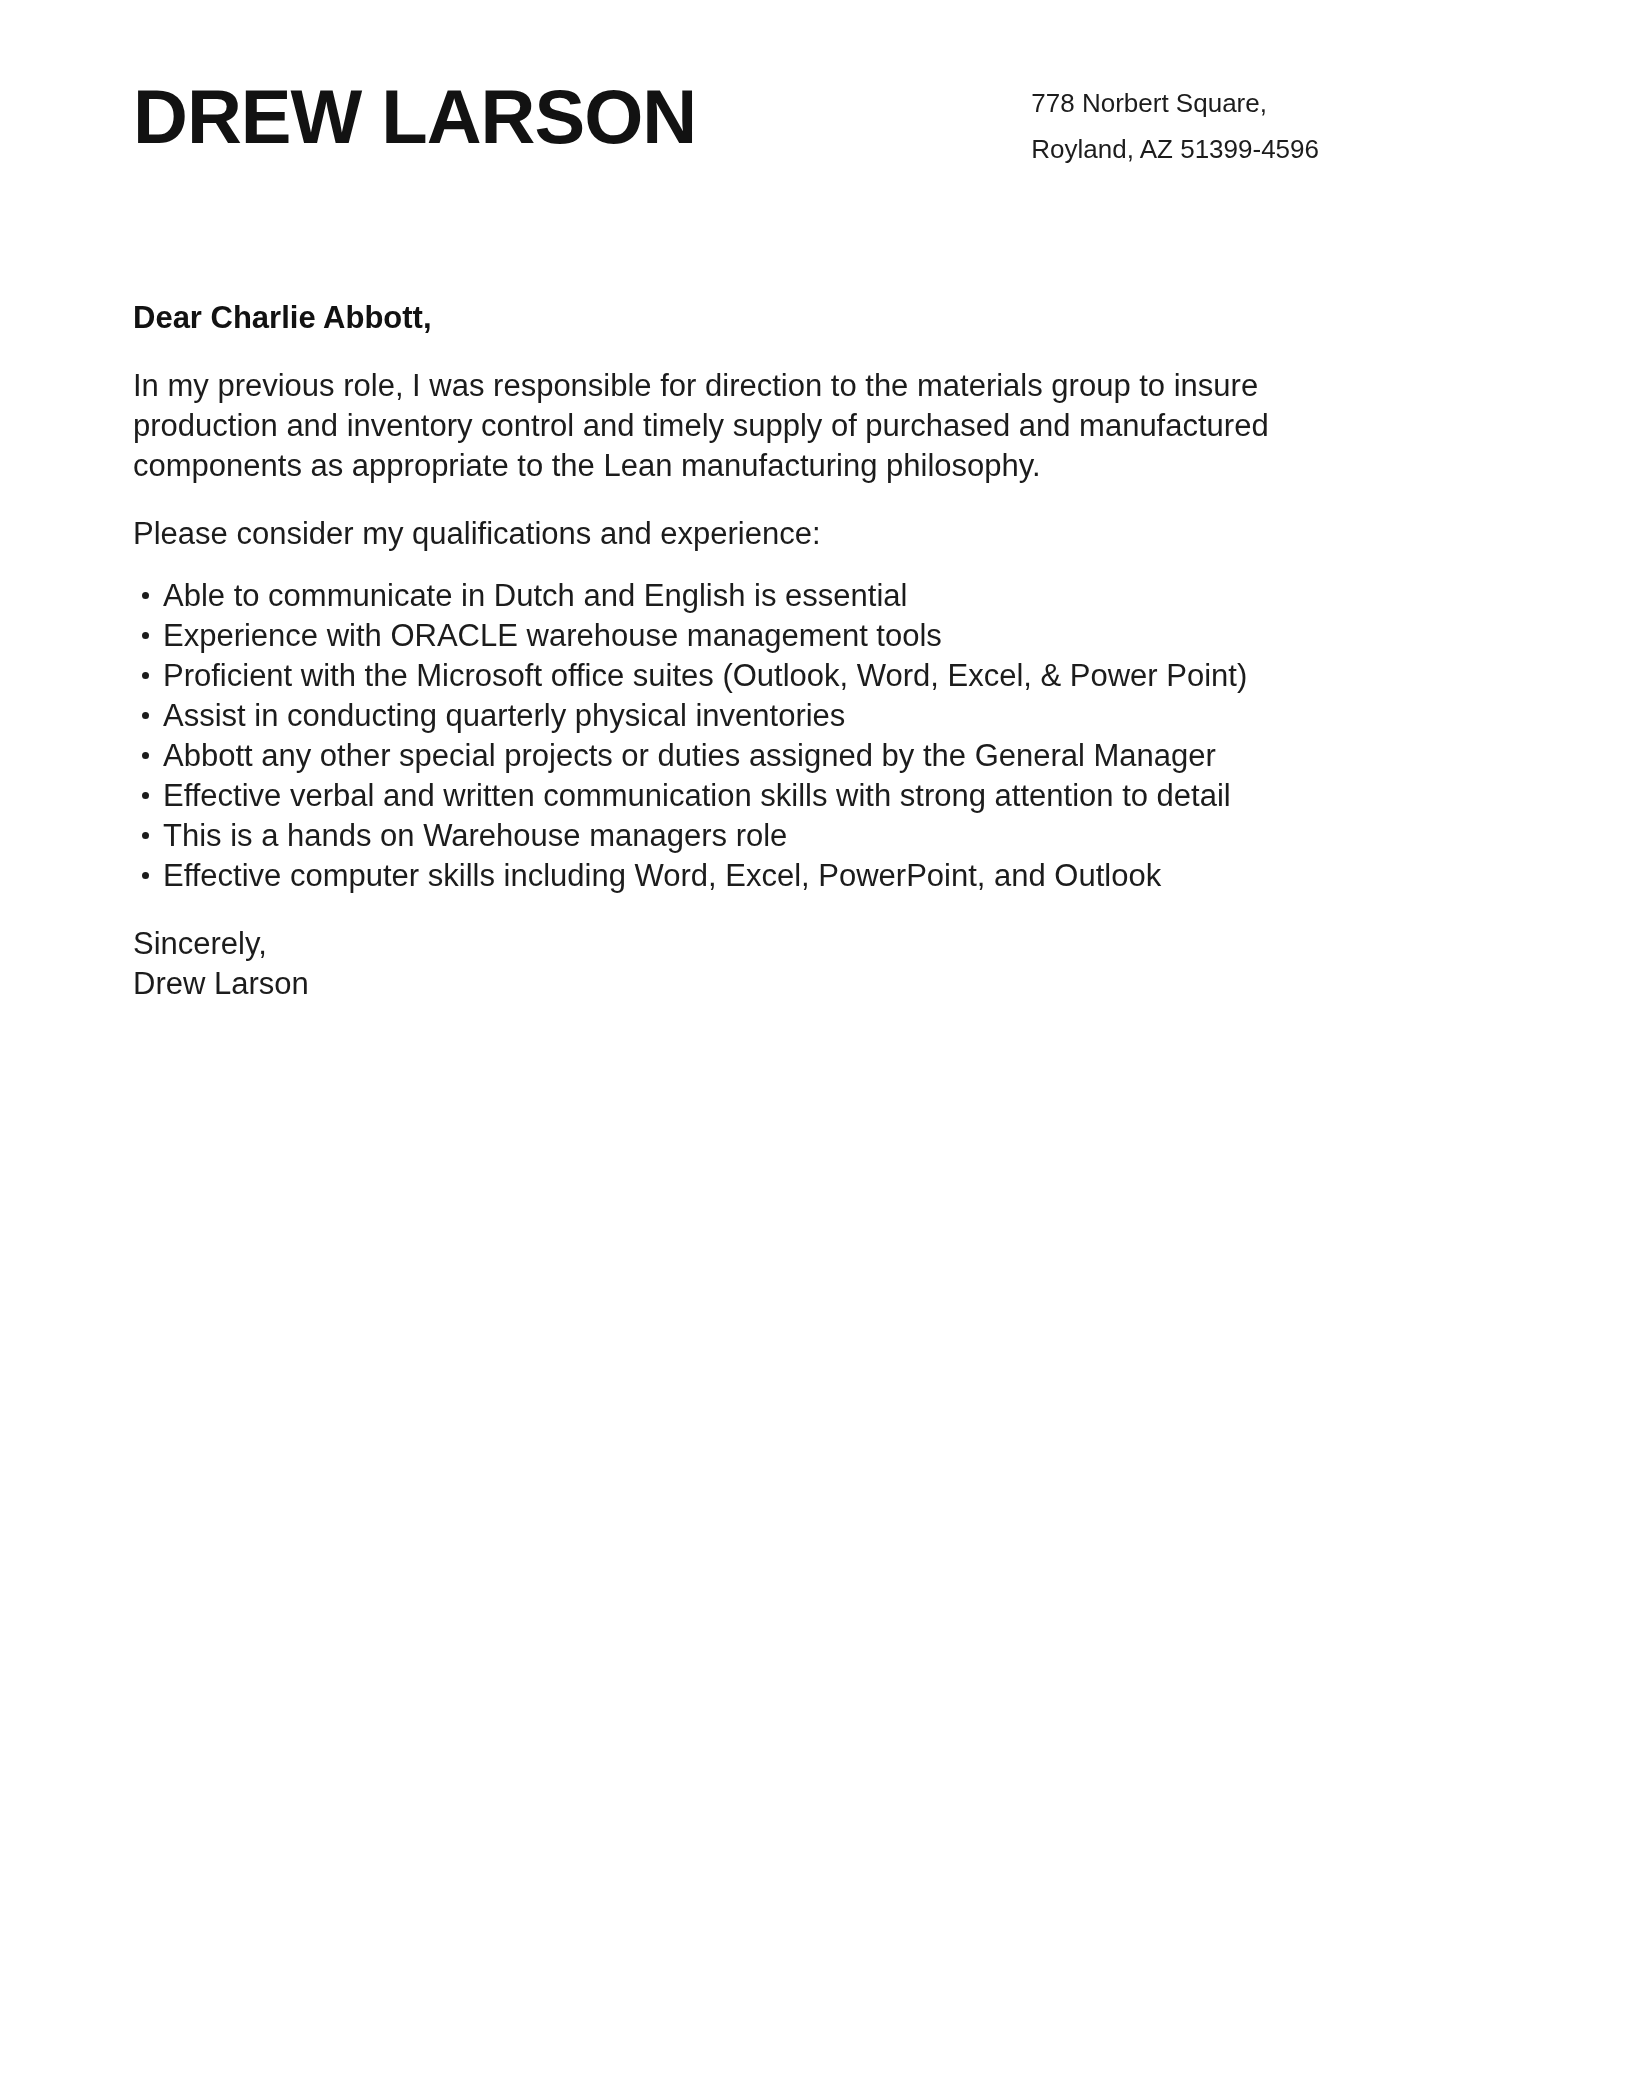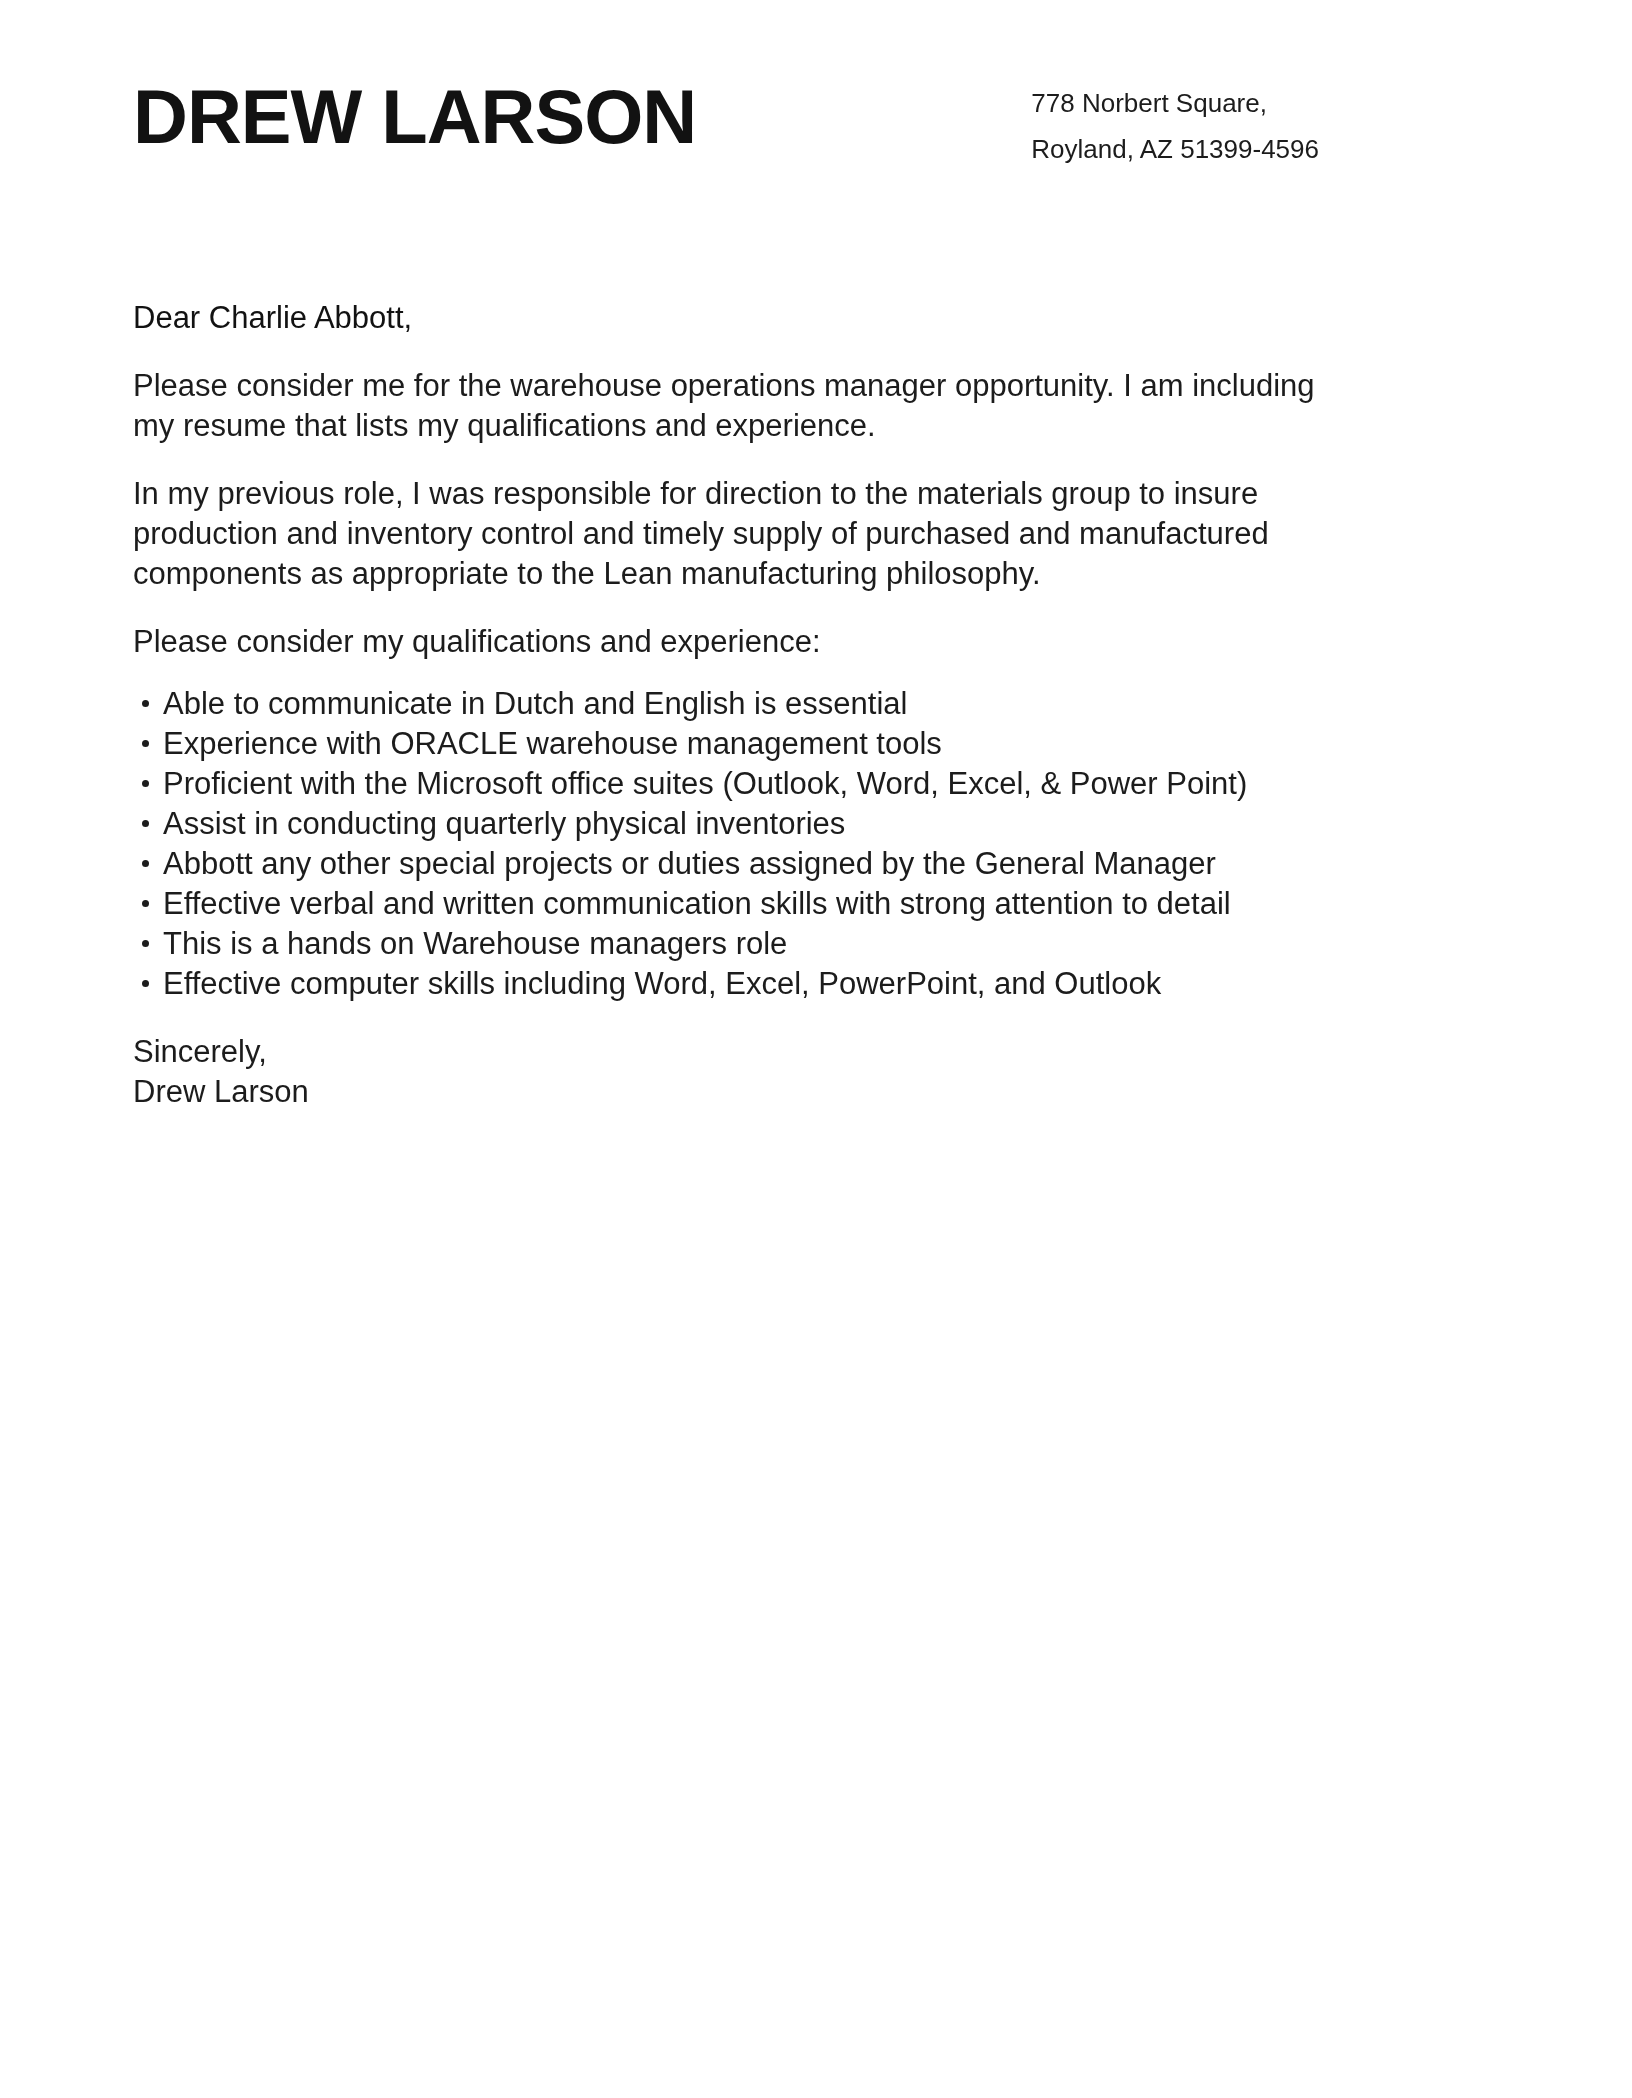--- a/index.html
+++ b/index.html
@@ -30,21 +30,21 @@
   }
   .sender-address {
     font-size: 26px;
     line-height: 46px;
     color: #1c1c1c;
     text-align: left;
     padding-top: 1px;
   }
   .salutation {
     margin: 126px 0 0 0;
-    font-weight: 400;
+    font-weight: 700;
     color: #121212;
   }
   .para { margin: 28px 0 0 0; }
   .quals-intro { margin: 28px 0 0 0; }
   ul.quals-list {
     list-style: none;
     margin: 22px 0 0 0;
     padding: 0;
   }
   ul.quals-list li {
@@ -78,21 +78,20 @@
     <div class="sender-name">DREW LARSON</div>
     <div class="sender-address">
       <div>778 Norbert Square,</div>
       <div>Royland, AZ 51399-4596</div>
     </div>
   </div>
 
   <div>
     <p class="salutation">Dear Charlie Abbott,</p>
 
-    <p class="para">Please consider me for the warehouse operations manager opportunity. I am including my resume that lists my qualifications and experience.</p>
 
     <p class="para">In my previous role, I was responsible for direction to the materials group to insure production and inventory control and timely supply of purchased and manufactured components as appropriate to the Lean manufacturing philosophy.</p>
 
     <p class="para quals-intro">Please consider my qualifications and experience:</p>
 
     <ul class="quals-list">
 
         <li>
           <span class="dot"></span>
           <span>Able to communicate in Dutch and English is essential</span>

